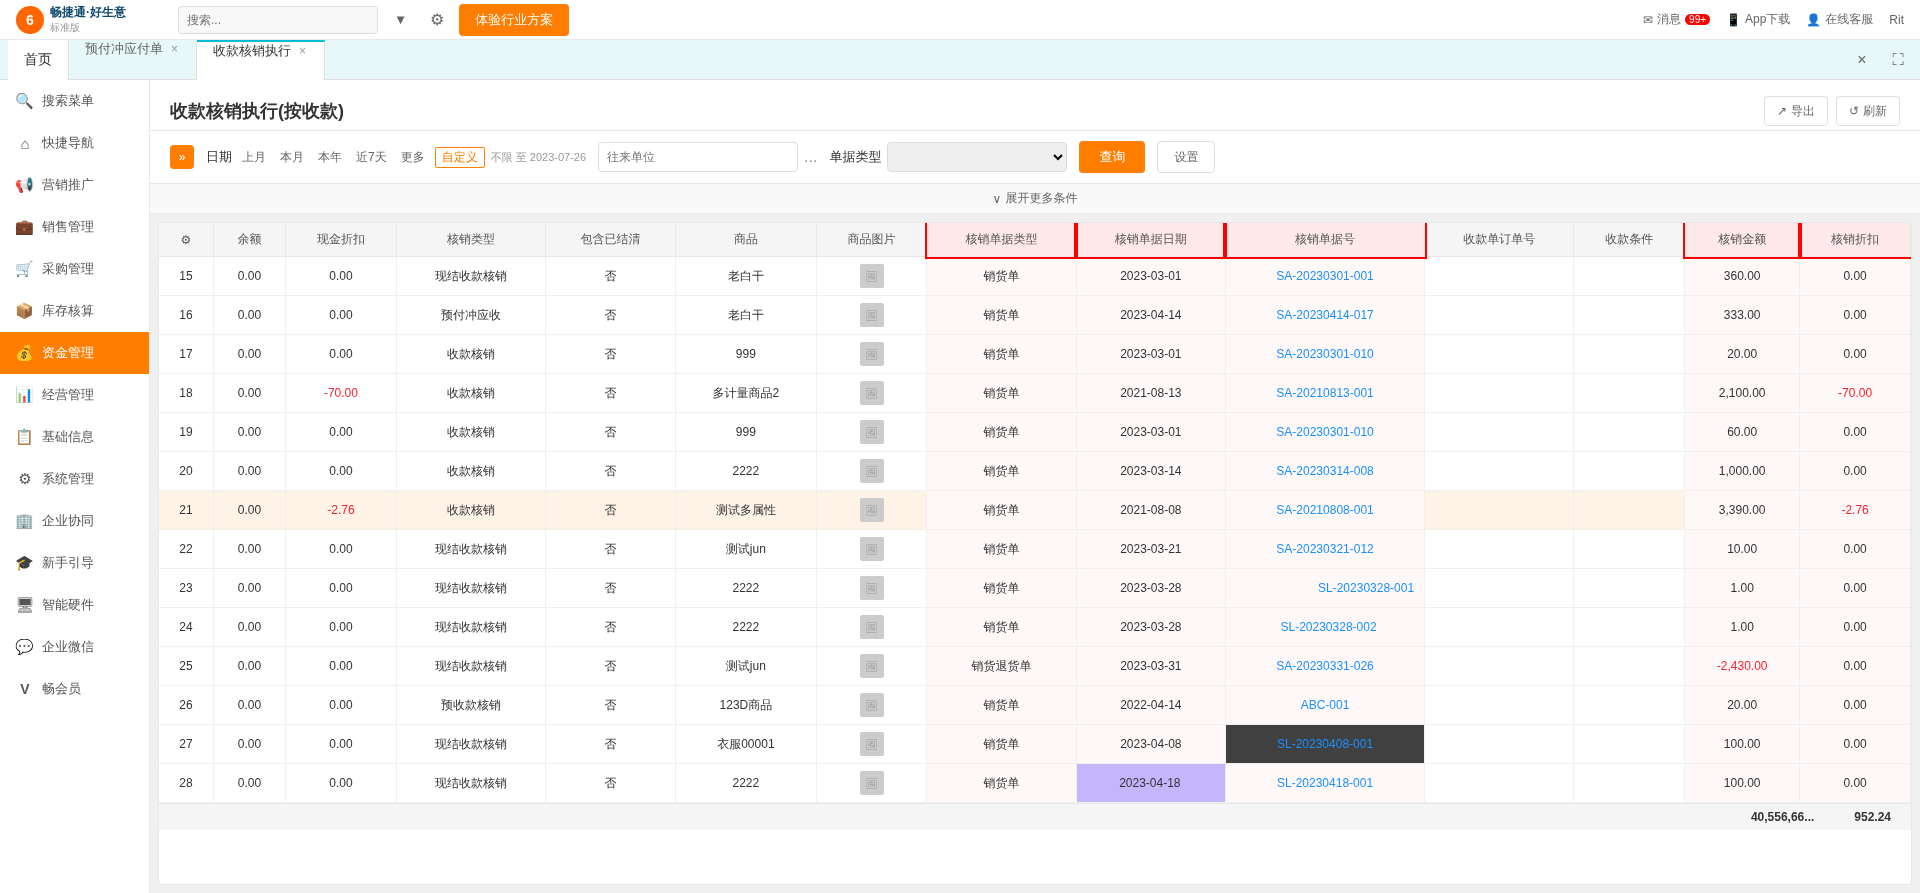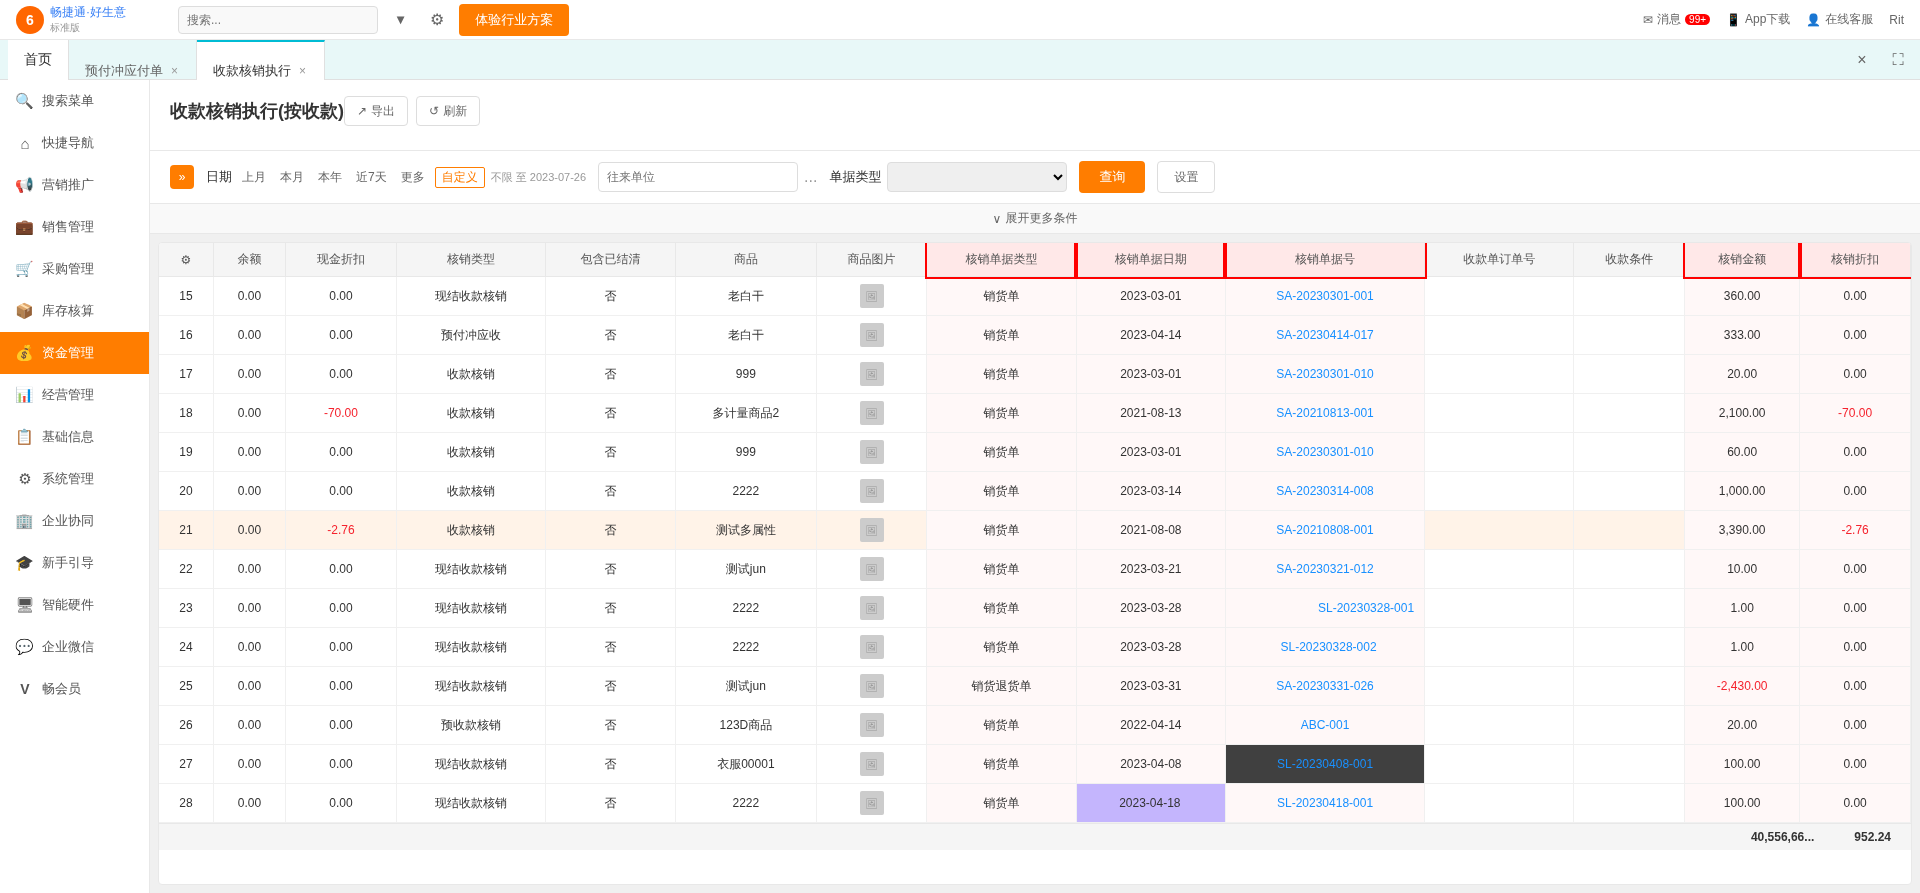--- a/index.html
+++ b/index.html
@@ -14,41 +14,41 @@
     .dropdown-btn { height: 28px; padding: 0 8px; border: none; background: none; cursor: pointer; color: #666; }
     .gear-btn { height: 28px; width: 28px; border: none; background: none; cursor: pointer; color: #666; font-size: 16px; }
     .industry-btn { height: 32px; padding: 0 16px; background: #ff7d00; color: white; border: none; border-radius: 4px; cursor: pointer; font-size: 13px; }
     .top-right { display: flex; align-items: center; gap: 16px; }
     .top-right-item { display: flex; align-items: center; gap: 4px; font-size: 12px; color: #666; cursor: pointer; }
     .badge { background: #f00; color: white; font-size: 10px; border-radius: 8px; padding: 0 4px; min-width: 16px; text-align: center; }
 
     
     .tab-bar { height: 40px; background: #fff; display: flex; align-items: center; border-bottom: 1px solid #e0e0e0; padding-left: 8px; }
     .tab-home { height: 40px; padding: 0 16px; display: flex; align-items: center; font-size: 14px; color: #333; cursor: pointer; border-right: 1px solid #e0e0e0; }
-    .tab { height: 40px; padding: 0 16px; display: flex; align-items: flex-end; gap: 6px; font-size: 13px; cursor: pointer; border-right: 1px solid #e0e0e0; color: #666; }
+    .tab { height: 40px; padding: 0 16px; display: flex; align-items: flex-start; gap: 6px; font-size: 13px; cursor: pointer; border-right: 1px solid #e0e0e0; color: #666; }
     .tab.active { color: #333; background: #f5f5f5; border-top: 2px solid #00bcd4; }
     .tab-close { font-size: 12px; color: #999; cursor: pointer; padding: 2px; border-radius: 2px; }
     .tab-spacer { flex: 1; }
     .tab-actions { display: flex; align-items: center; gap: 8px; padding-right: 8px; }
     .tab-action-btn { width: 28px; height: 28px; border: none; background: none; cursor: pointer; color: #666; font-size: 16px; }
 
     
     .main-content { flex: 1; display: flex; overflow: hidden; }
 
     
     .sidebar { width: 150px; background: #fff; border-right: 1px solid #e8e8e8; display: flex; flex-direction: column; overflow-y: auto; }
     .sidebar-item { display: flex; align-items: center; gap: 8px; padding: 12px 16px; cursor: pointer; font-size: 13px; color: #555; }
     .sidebar-item.active { background: #ff7d00; color: white; border-radius: 0; }
     .sidebar-item .icon { width: 18px; height: 18px; display: flex; align-items: center; justify-content: center; font-size: 15px; }
 
     
     .page-content { flex: 1; display: flex; flex-direction: column; overflow: hidden; background: #f0f0f0; }
 
     
-    .page-header { background: #fff; padding: 16px 20px 24px; display: flex; align-items: center; justify-content: flex-start; border-bottom: 1px solid #e8e8e8; }
+    .page-header { background: #fff; padding: 16px 20px 4px; display: flex; align-items: center; justify-content: space-between; border-bottom: 1px solid #e8e8e8; }
     .page-title { font-size: 18px; font-weight: bold; color: #333; }
     .header-actions { display: flex; gap: 8px; }
     .btn-outline { height: 30px; padding: 0 12px; border: 1px solid #ddd; background: #fff; border-radius: 4px; cursor: pointer; font-size: 12px; color: #666; display: flex; align-items: center; gap: 4px; }
 
     
     .filter-bar { background: #fff; padding: 10px 20px; display: flex; align-items: center; gap: 12px; border-bottom: 1px solid #e8e8e8; flex-wrap: wrap; }
     .expand-btn { width: 24px; height: 24px; background: #ff7d00; color: white; border: none; border-radius: 4px; cursor: pointer; display: flex; align-items: center; justify-content: center; font-size: 12px; }
     .filter-group { display: flex; align-items: center; gap: 6px; }
     .filter-label { font-size: 13px; color: #333; }
     .filter-date-links { display: flex; gap: 6px; }
@@ -81,21 +81,21 @@
   </style>
 </head>
 <body>
 
 <div class="top-bar">
   <div class="logo-area">
     <div class="logo-icon">
       <span>6</span>
     </div>
     <div>
-      <div style="font-size:12px;font-weight:normal;color:#3b82f6;">畅捷通·好生意</div>
+      <div style="font-size:12px;font-weight:bold;color:#0c4a6e;">畅捷通·好生意</div>
       <div style="font-size:10px;color:#999;">标准版</div>
     </div>
   </div>
   <div class="top-center">
     <input class="search-bar" placeholder="搜索..." style="">
     <button class="dropdown-btn">▼</button>
     <button class="gear-btn">⚙</button>
     <button class="industry-btn">体验行业方案</button>
   </div>
   <div class="top-right">

